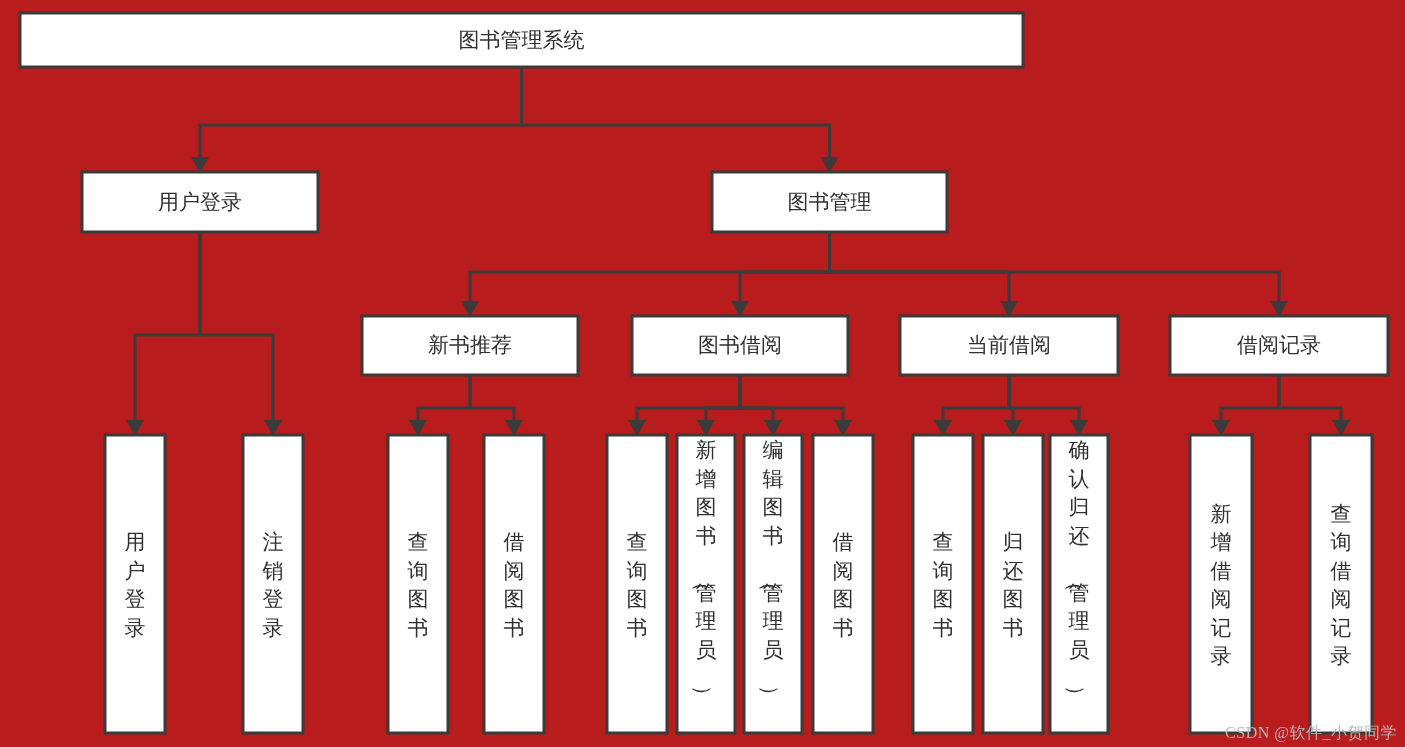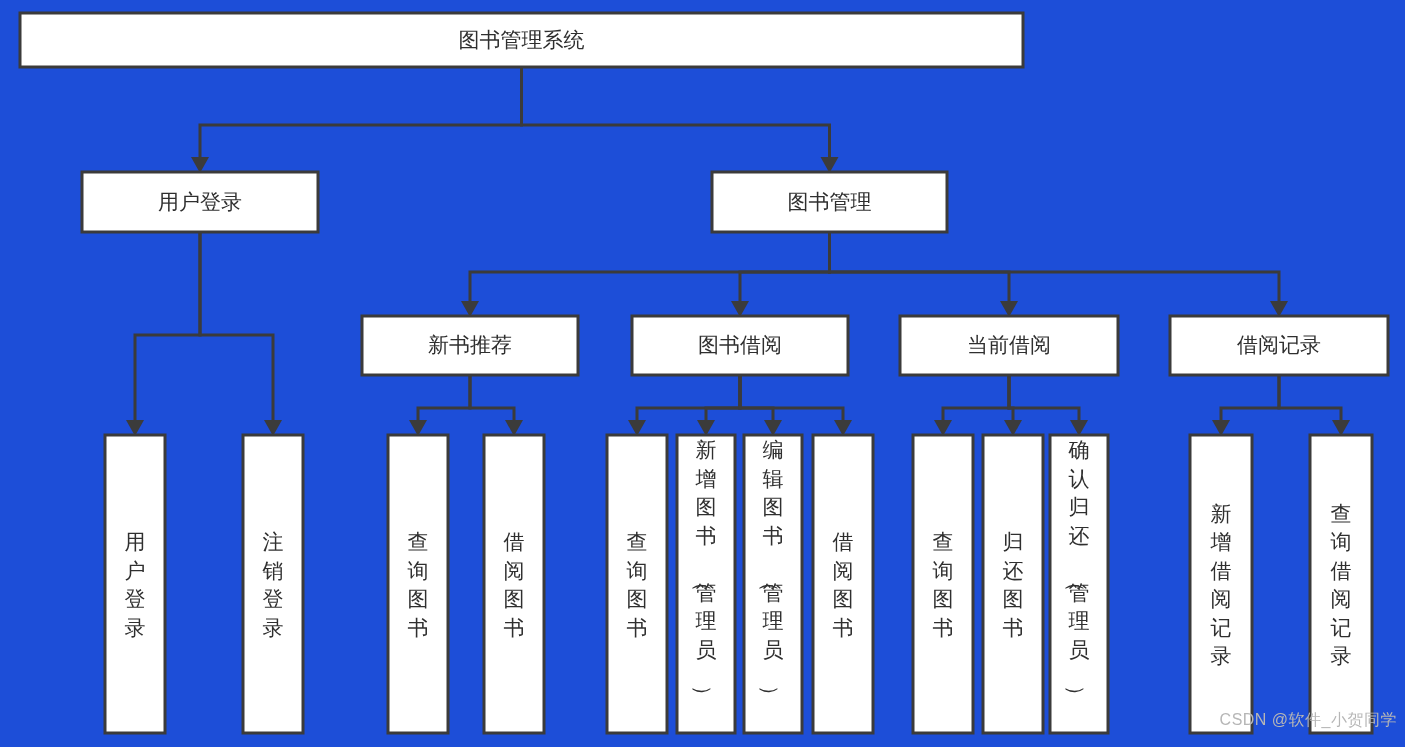--- a/index.html
+++ b/index.html
@@ -10,21 +10,21 @@
   body {
     width: 1405px;
     height: 747px;
     font-family: "Liberation Sans", "DejaVu Sans", sans-serif;
     overflow: hidden;
   }
   #diagram-root {
     position: relative;
     width: 1405px;
     height: 747px;
-    background: #1d4ed8;
+    background: #b91c1c;
   }
   svg#diagram-svg {
     position: absolute;
     left: 0;
     top: 0;
     width: 1405px;
     height: 747px;
     display: block;
   }
   .node-box {
@@ -51,22 +51,22 @@
   }
   .node-label-v {
     font-family: "Liberation Sans", "DejaVu Sans", sans-serif;
     font-size: 21px;
     fill: #2f2f2f;
     text-anchor: middle;
   }
   .watermark {
     position: absolute;
     right: 8px;
-    bottom: 16px;
-    font-family: Liberation Sans, sans-serif;
+    bottom: 3px;
+    font-family: Liberation Serif, serif;
     font-size: 16px;
     color: #b6b6b6;
     letter-spacing: 0.5px;
     white-space: nowrap;
     user-select: none;
   }
 </style>
 </head>
 <body>
 

